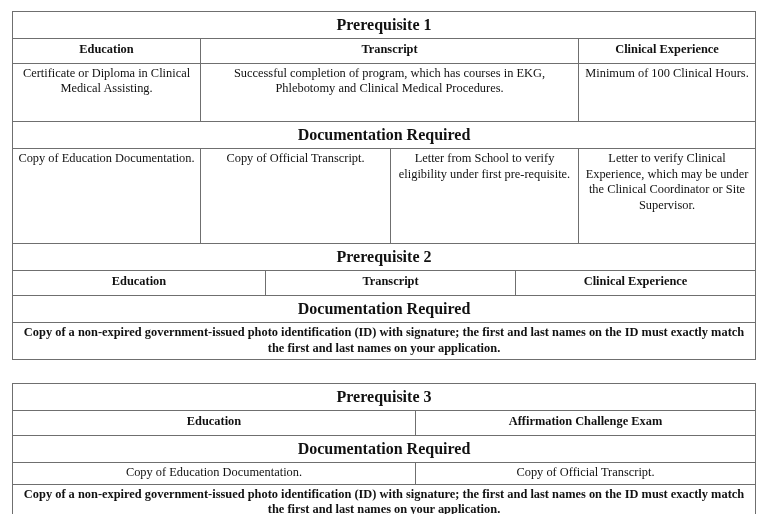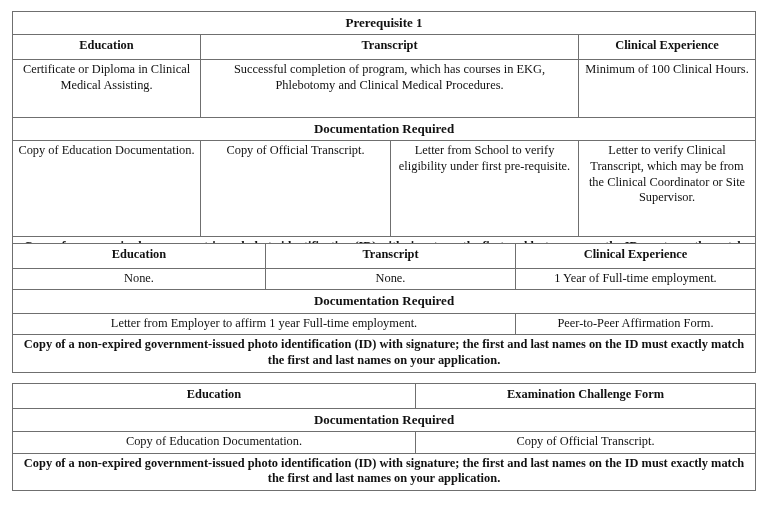--- a/index.html
+++ b/index.html
@@ -37,21 +37,21 @@
     color: #111111;
   }
   table.prereq td.hdr {
     font-weight: bold;
     vertical-align: middle;
     padding-top: 3px;
     padding-bottom: 5px;
   }
   table.prereq td.title {
     font-weight: bold;
-    font-size: 13px;
+    font-size: 16px;
     vertical-align: middle;
     padding-top: 3px;
     padding-bottom: 3px;
   }
   td.tall1 { height: 52px; margin-top: 26px; }
   td.tall2 { height: 90px; }
   td.idrow { vertical-align: middle; padding-top: 3px; padding-bottom: 4px; font-weight: bold; }
 
   
   #table-1 { left: 12px; top: 11px; width: 743px; }
@@ -97,73 +97,70 @@
         <td class="tall1" colspan="2">Successful completion of program, which has courses in EKG, Phlebotomy and Clinical Medical Procedures.</td>
         <td class="tall1" colspan="1">Minimum of 100 Clinical Hours.</td>
       </tr>
       <tr>
         <td class="title" colspan="4">Documentation Required</td>
       </tr>
       <tr>
         <td class="tall2">Copy of Education Documentation.</td>
         <td class="tall2">Copy of Official Transcript.</td>
         <td class="tall2">Letter from School to verify eligibility under first pre-requisite.</td>
-        <td class="tall2">Letter to verify Clinical Transcript, which may be from the Clinical Coordinator or Site Supervisor.</td>
+        <td class="tall2">Letter to verify Clinical Experience, which may be under the Clinical Coordinator or Site Supervisor.</td>
       </tr>
       <tr>
         <td class="idrow" colspan="4">
           <span>Copy of a non-expired government-issued photo identification (ID) with signature; the first and last names on the ID must exactly</span>
           <span>match the first and last names on your application.</span>
         </td>
       </tr>
     </tbody>
   </table>
 
   <table class="prereq" id="table-2">
     <colgroup>
       <col class="c1">
         <col class="c2">
         <col class="c3">
     </colgroup>
     <tbody>
       <tr>
+        <td class="title" colspan="3">Prerequisite 2</td>
+      </tr>
+      <tr>
         <td class="hdr">Education</td>
         <td class="hdr">Transcript</td>
         <td class="hdr">Clinical Experience</td>
       </tr>
       <tr>
-        <td>None.</td>
-        <td>None.</td>
-        <td>1 Year of Full-time employment.</td>
-      </tr>
-      <tr>
         <td class="title" colspan="3">Documentation Required</td>
-      </tr>
-      <tr>
-        <td colspan="2" style="width:396px">Letter from Employer to affirm 1 year Full-time employment.</td>
-        <td colspan="1">Peer-to-Peer Affirmation Form.</td>
       </tr>
       <tr>
         <td class="idrow" colspan="3">
           <span>Copy of a non-expired government-issued photo identification (ID) with signature; the first and last names on the ID must exactly</span>
           <span>match the first and last names on your application.</span>
         </td>
       </tr>
     </tbody>
   </table>
 
   <table class="prereq" id="table-3">
     <colgroup>
       <col class="f1">
         <col class="f2">
     </colgroup>
     <tbody>
       <tr>
+        <td class="title" colspan="2">Prerequisite 3</td>
+      </tr>
+      <tr>
         <td class="hdr">Education</td>
-        <td class="hdr">Examination Challenge Form</td>
+        <td class="hdr">Affirmation Challenge Exam</td>
       </tr>
       <tr>
         <td class="title" colspan="2">Documentation Required</td>
       </tr>
       <tr>
         <td>Copy of Education Documentation.</td>
         <td>Copy of Official Transcript.</td>
       </tr>
       <tr>
         <td class="idrow" colspan="2">

